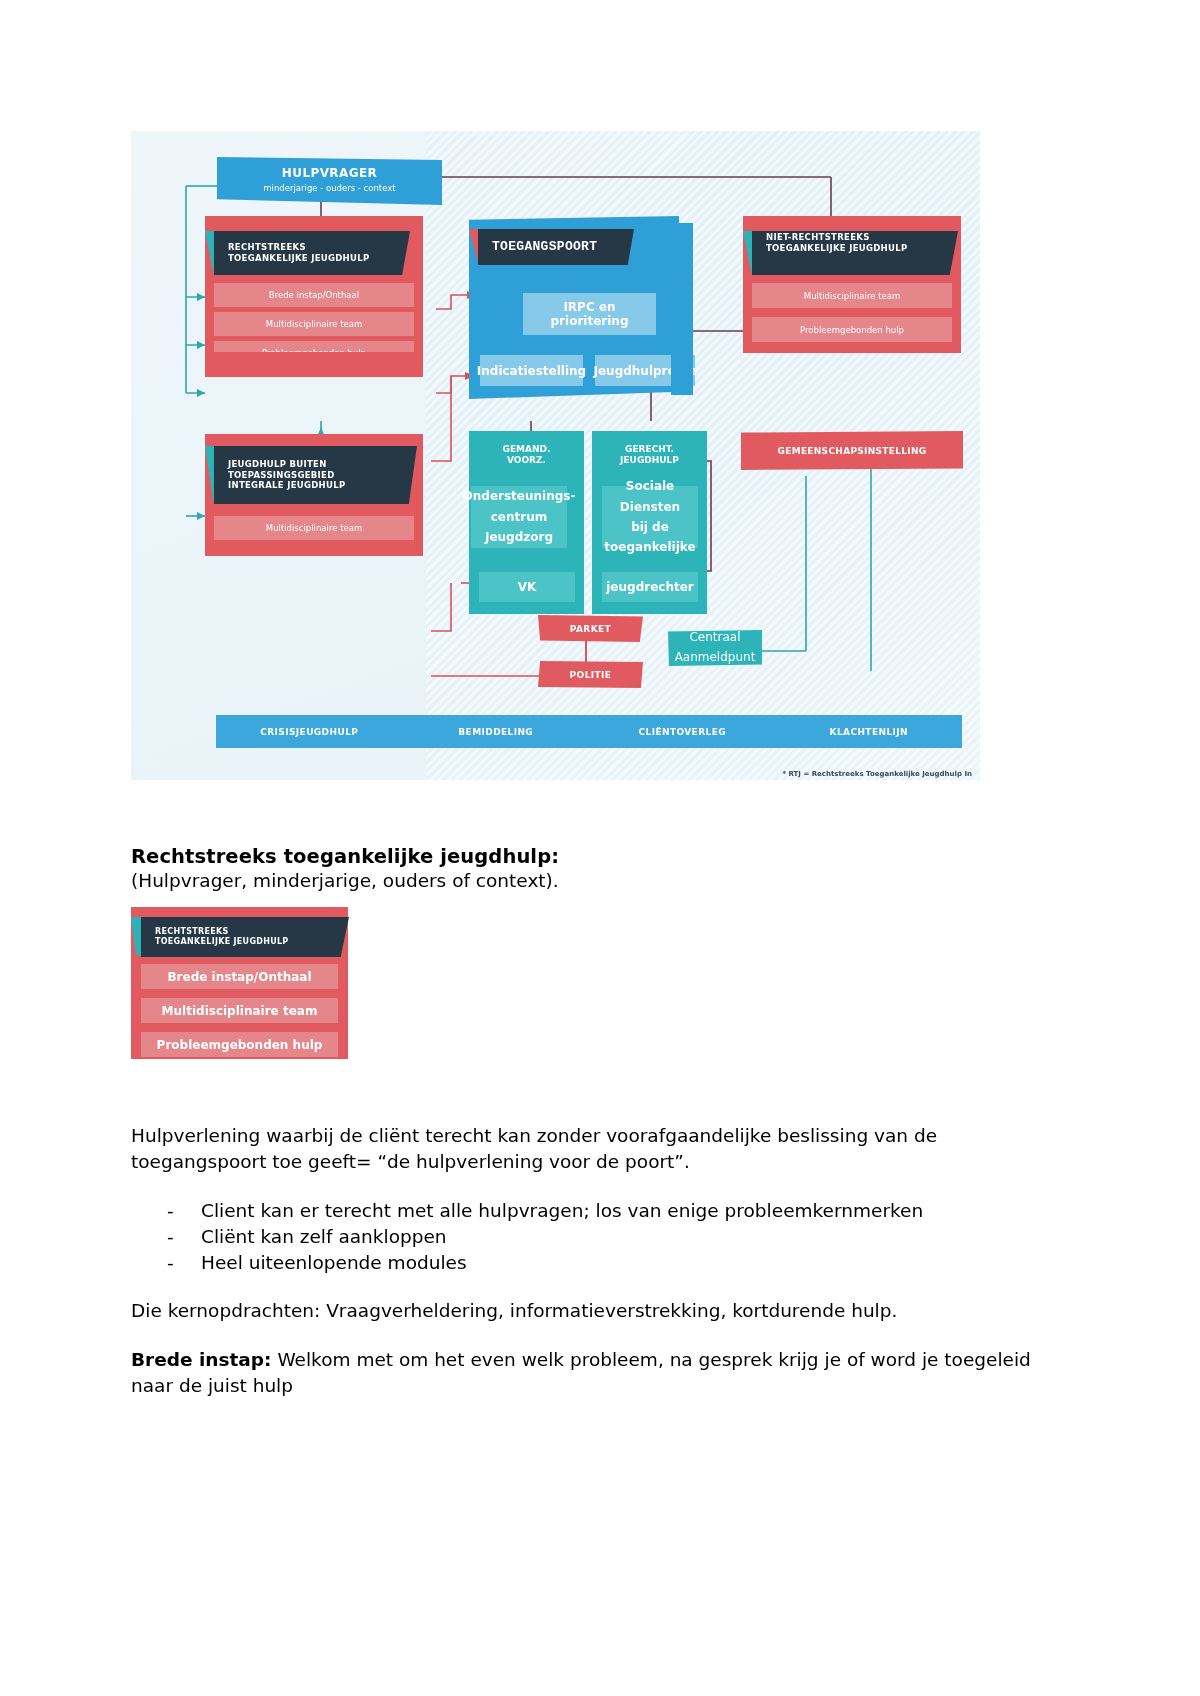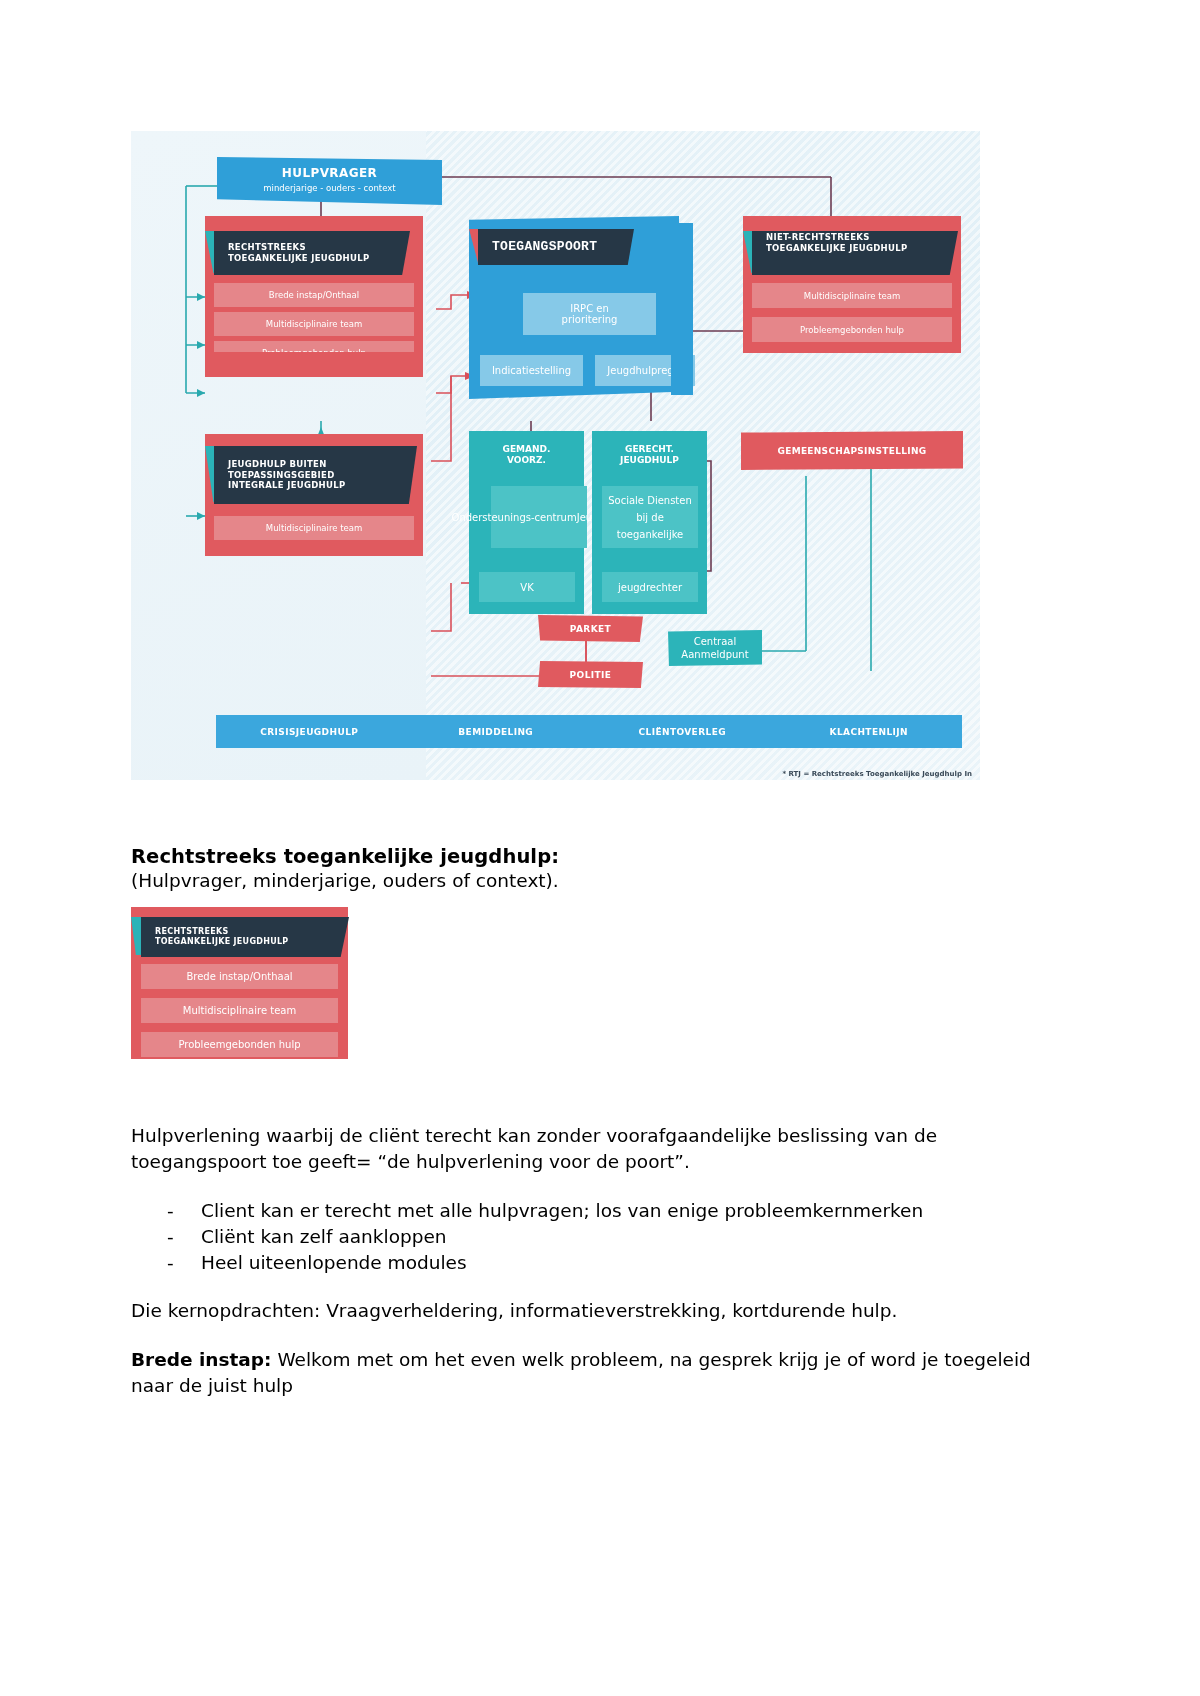--- a/index.html
+++ b/index.html
@@ -37,31 +37,31 @@
     background:#e5868a;color:#fff;display:flex;align-items:center;
     justify-content:center;text-align:center;
   }
   .bluebox{background:#2f9fd8;}
   .bluerow{background:#86c9e8;color:#fff;display:flex;align-items:center;justify-content:center;text-align:center;}
   .tealbox{background:#2cb4b9;}
   .tealrow{background:#4cc3c6;color:#fff;display:flex;align-items:center;justify-content:center;text-align:center;}
   .tealhead{color:#fff;font-weight:bold;text-align:center;line-height:1.25;}
 
   .smalllbl{font-size:8.5px;}
-  .tinylbl{font-size:10px;}
+  .tinylbl{font-size:12px;font-weight:bold;}
 
   .tag{
     position:absolute;background:#e05a5f;color:#fff;font-weight:bold;
     display:flex;align-items:center;justify-content:center;font-size:9px;
     letter-spacing:.4px;
   }
   .tealtag{
     position:absolute;background:#2cb4b9;color:#fff;
-    display:flex;align-items:center;justify-content:center;
-    text-align:center;font-size:10px;line-height:1.3;
+    display:flex;align-items:center;justify-content:space-between;
+    text-align:center;font-size:12px;line-height:1.3;
   }
 
   .bottombar{
     position:absolute;left:85px;top:584px;width:746px;height:33px;background:#3ba7dd;
     display:flex;align-items:center;color:#fff;font-weight:bold;font-size:9px;
     letter-spacing:.4px;
   }
   .bottombar>span{flex:1;text-align:center;}
   .footnote{
     position:absolute;right:8px;bottom:2px;color:#3a4a58;font-size:7px;font-weight:bold;
@@ -201,21 +201,21 @@
     <span>TOEGANKELIJKE JEUGDHULP</span>
   </div>
   <div class="node redrow smalllbl" style="left:621px;top:152px;width:200px;height:25px;">Multidisciplinaire team</div>
   <div class="node redrow smalllbl" style="left:621px;top:186px;width:200px;height:25px;">Probleemgebonden hulp</div>
 
   <div class="node tealbox" style="left:338px;top:300px;width:115px;height:183px;"></div>
   <div class="tealhead" style="position:absolute;left:338px;top:313px;width:115px;font-size:9px;">
     <div>GEMAND.</div>
     <div>VOORZ.</div>
   </div>
-  <div class="node tealrow tinylbl" style="left:360px;top:355px;width:96px;height:62px;flex-direction:row;line-height:1.7;">
+  <div class="node tealrow tinylbl" style="left:340px;top:355px;width:96px;height:62px;flex-direction:column;line-height:1.7;">
     <span>Ondersteunings-</span>
     <span>centrum</span>
     <span>Jeugdzorg</span>
   </div>
   <div class="node tealrow tinylbl" style="left:348px;top:441px;width:96px;height:30px;">VK</div>
 
   <div class="node tealbox" style="left:461px;top:300px;width:115px;height:183px;"></div>
   <div class="tealhead" style="position:absolute;left:461px;top:313px;width:115px;font-size:9px;">
     <div>GERECHT.</div>
     <div>JEUGDHULP</div>

